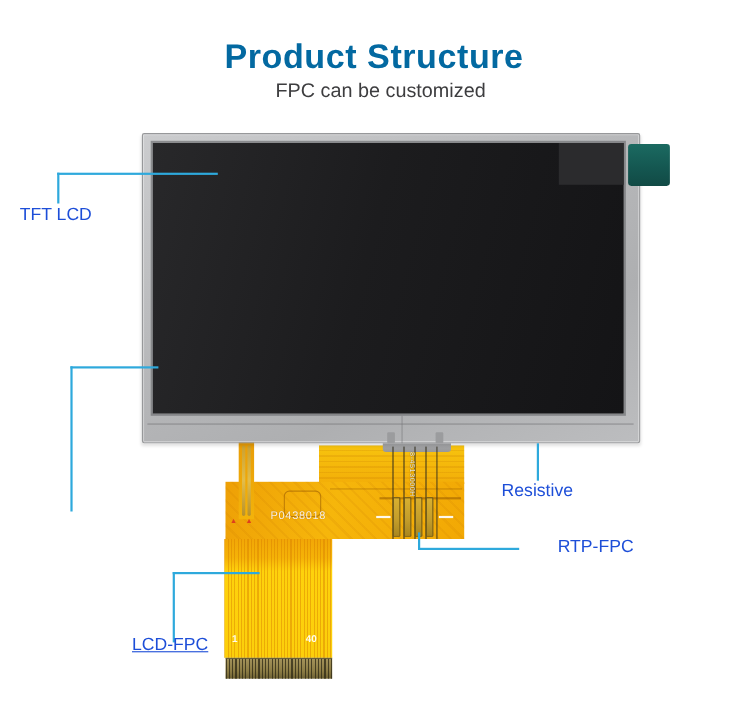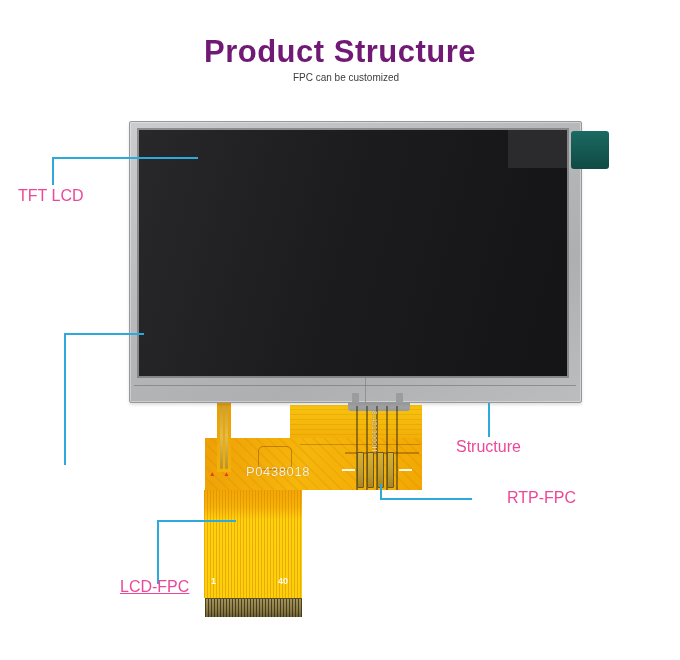--- a/index.html
+++ b/index.html
@@ -15,27 +15,27 @@
   }
 
   
   .title {
     position: absolute;
     left: 0; right: 0; top: 34px;
     text-align: center;
     font-size: 31px;
     font-weight: bold;
     letter-spacing: 0.5px;
-    color: #701a75;
+    color: #0369a1;
   }
   .subtitle {
     position: absolute;
     left: 12px; right: 0; top: 72px;
     text-align: center;
-    font-size: 10px;
+    font-size: 18px;
     color: #3d3d3f;
   }
 
   
   .bezel {
     position: absolute;
     left: 129px; top: 121px;
     width: 453px; height: 282px;
     background: linear-gradient(155deg, #cbccce 0%, #b6b7b9 45%, #aeafb1 70%, #bcbdbf 100%);
     border: 1px solid #97989a;
@@ -141,21 +141,21 @@
     position: absolute;
     left: 258px; top: 446px;
     width: 34px; height: 24px;
     border: 1.5px solid rgba(130,70,0,0.45);
     border-radius: 5px;
     z-index: 4;
   }
   .fpc-part-number {
     position: absolute;
     left: 246px; top: 464px;
-    font-size: 13px;
+    font-size: 10px;
     letter-spacing: 0.6px;
     color: rgba(255,255,255,0.88);
     text-shadow: 0 0 1px rgba(160,90,0,0.6);
     z-index: 5;
   }
   .fpc-align-marks {
     position: absolute;
     left: 209px; top: 470px;
     font-size: 6.5px;
     letter-spacing: 3px;
@@ -253,21 +253,21 @@
 
   
   .line {
     position: absolute;
     background: #2ea9dc;
     z-index: 10;
   }
   .callout-label {
     position: absolute;
     font-size: 16px;
-    color: #ec4899;
+    color: #1d4ed8;
     white-space: nowrap;
     z-index: 10;
   }
   .lbl-tft  { left: 18px;  top: 187px; }
   .lbl-res  { left: 7px;   top: 467px; }
   .lbl-back { left: 456px; top: 438px; }
   .lbl-rtp  { left: 475px; top: 489px; margin-left: 32px; }
   .lbl-lcd  { left: 120px; top: 578px; text-decoration: underline; }
 
   .ln-tft-h  { left: 52px;  top: 157px; width: 146px; height: 2px; }
@@ -330,17 +330,17 @@
   <div class="line ln-tft-v"></div>
   <div class="line ln-res-h"></div>
   <div class="line ln-res-v"></div>
   <div class="line ln-back-v"></div>
   <div class="line ln-rtp-v"></div>
   <div class="line ln-rtp-h"></div>
   <div class="line ln-lcd-h"></div>
   <div class="line ln-lcd-v"></div>
 
   <div class="callout-label lbl-tft">TFT LCD</div>
-  <div class="callout-label lbl-back">Structure</div>
+  <div class="callout-label lbl-back">Resistive</div>
   <div class="callout-label lbl-rtp">RTP-FPC</div>
   <div class="callout-label lbl-lcd">LCD-FPC</div>
 
 </div>
 
 </body></html>

